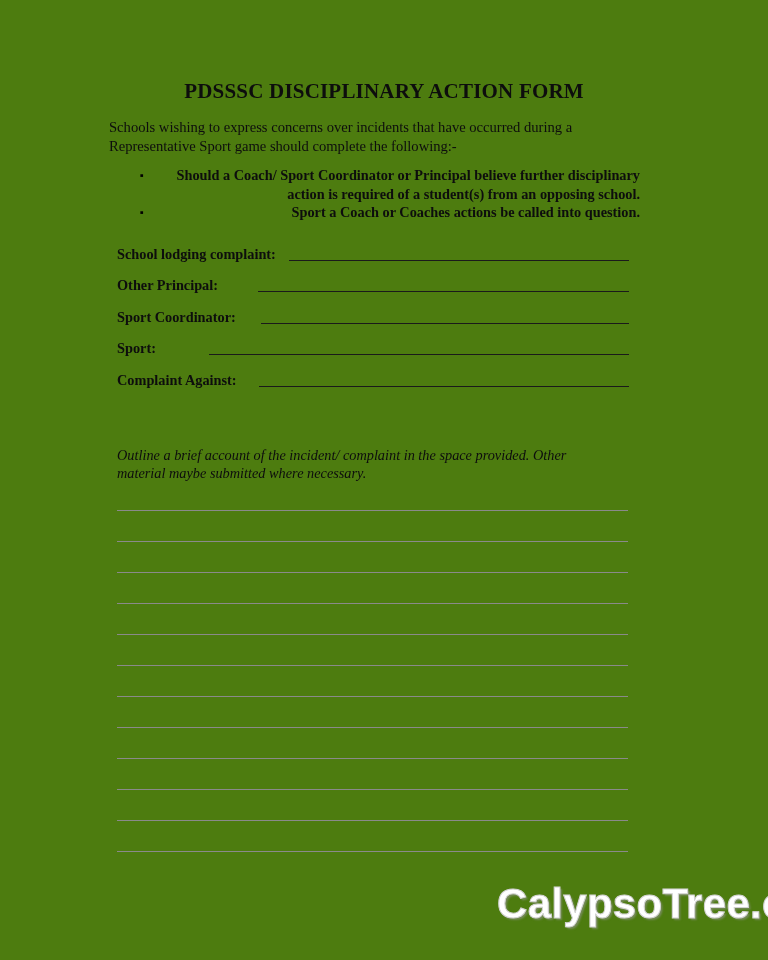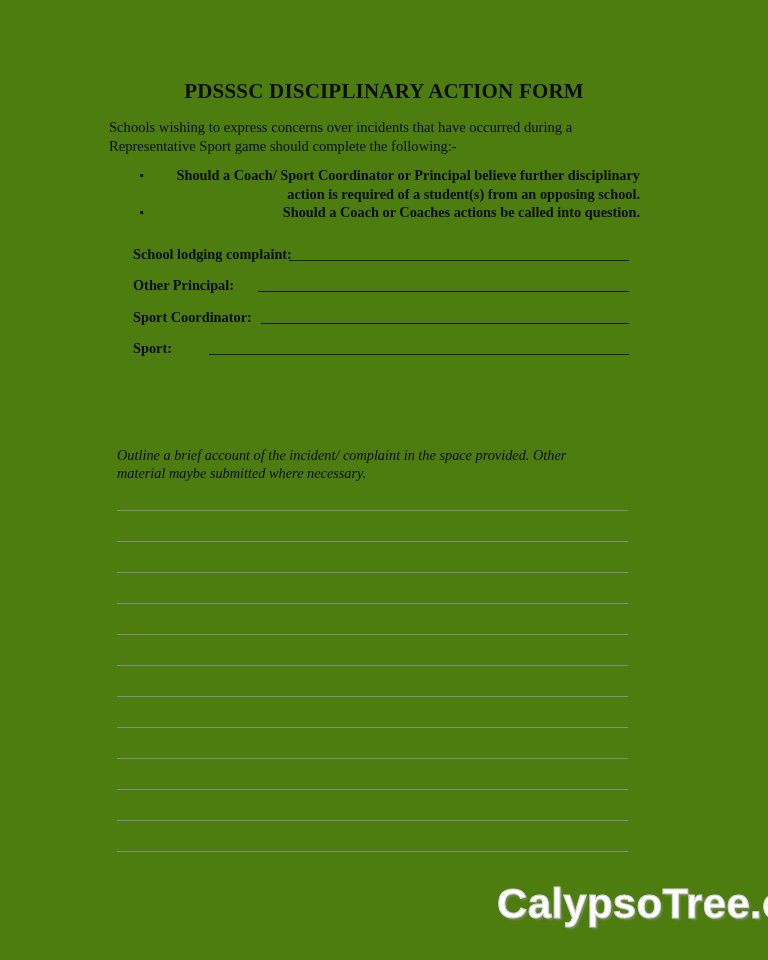--- a/index.html
+++ b/index.html
@@ -73,21 +73,21 @@
     left: 117px;
     top: 246px;
     width: 512px;
   }
   .field-row {
     position: relative;
     height: 31.4px;
   }
   .field-label {
     position: absolute;
-    left: 16px;
+    left: 0;
     top: 0;
     font-size: 14.3px;
     font-weight: bold;
     white-space: nowrap;
     line-height: 16px;
   }
   .field-rule {
     position: absolute;
     top: 14px;
     right: 0;
@@ -144,41 +144,45 @@
 
   <div class="intro">Schools wishing to express concerns over incidents that have occurred during a Representative Sport game should complete the following:-</div>
 
   <div class="bullets">
       <div class="bullet-row">
         <span class="bullet-mark">▪</span>
         <span class="bullet-text">Should a Coach/ Sport Coordinator or Principal believe further disciplinary action is required of a student(s) from an opposing school.</span>
       </div>
       <div class="bullet-row">
         <span class="bullet-mark">▪</span>
-        <span class="bullet-text">Should a Coach or Coaches actions be called into question.</span>
+        <span class="bullet-text">Sport a Coach or Coaches actions be called into question.</span>
       </div>
     </div>
 
   <div class="fields">
       <div class="field-row">
         <span class="field-label">School lodging complaint:</span>
         <span class="field-rule" style="width: 340px;"></span>
       </div>
       <div class="field-row">
         <span class="field-label">Other Principal:</span>
         <span class="field-rule" style="width: 371px;"></span>
       </div>
       <div class="field-row">
         <span class="field-label">Sport Coordinator:</span>
         <span class="field-rule" style="width: 368px;"></span>
       </div>
       <div class="field-row">
         <span class="field-label">Sport:</span>
         <span class="field-rule" style="width: 420px;"></span>
       </div>
+      <div class="field-row">
+        <span class="field-label">Complaint Against:</span>
+        <span class="field-rule" style="width: 370px;"></span>
+      </div>
     </div>
 
   <div class="instruction">Outline a brief account of the incident/ complaint in the space provided. Other material maybe submitted where necessary.</div>
 
   <div class="writing-lines">
       <div class="writing-line"></div>
       <div class="writing-line"></div>
       <div class="writing-line"></div>
       <div class="writing-line"></div>
       <div class="writing-line"></div>

